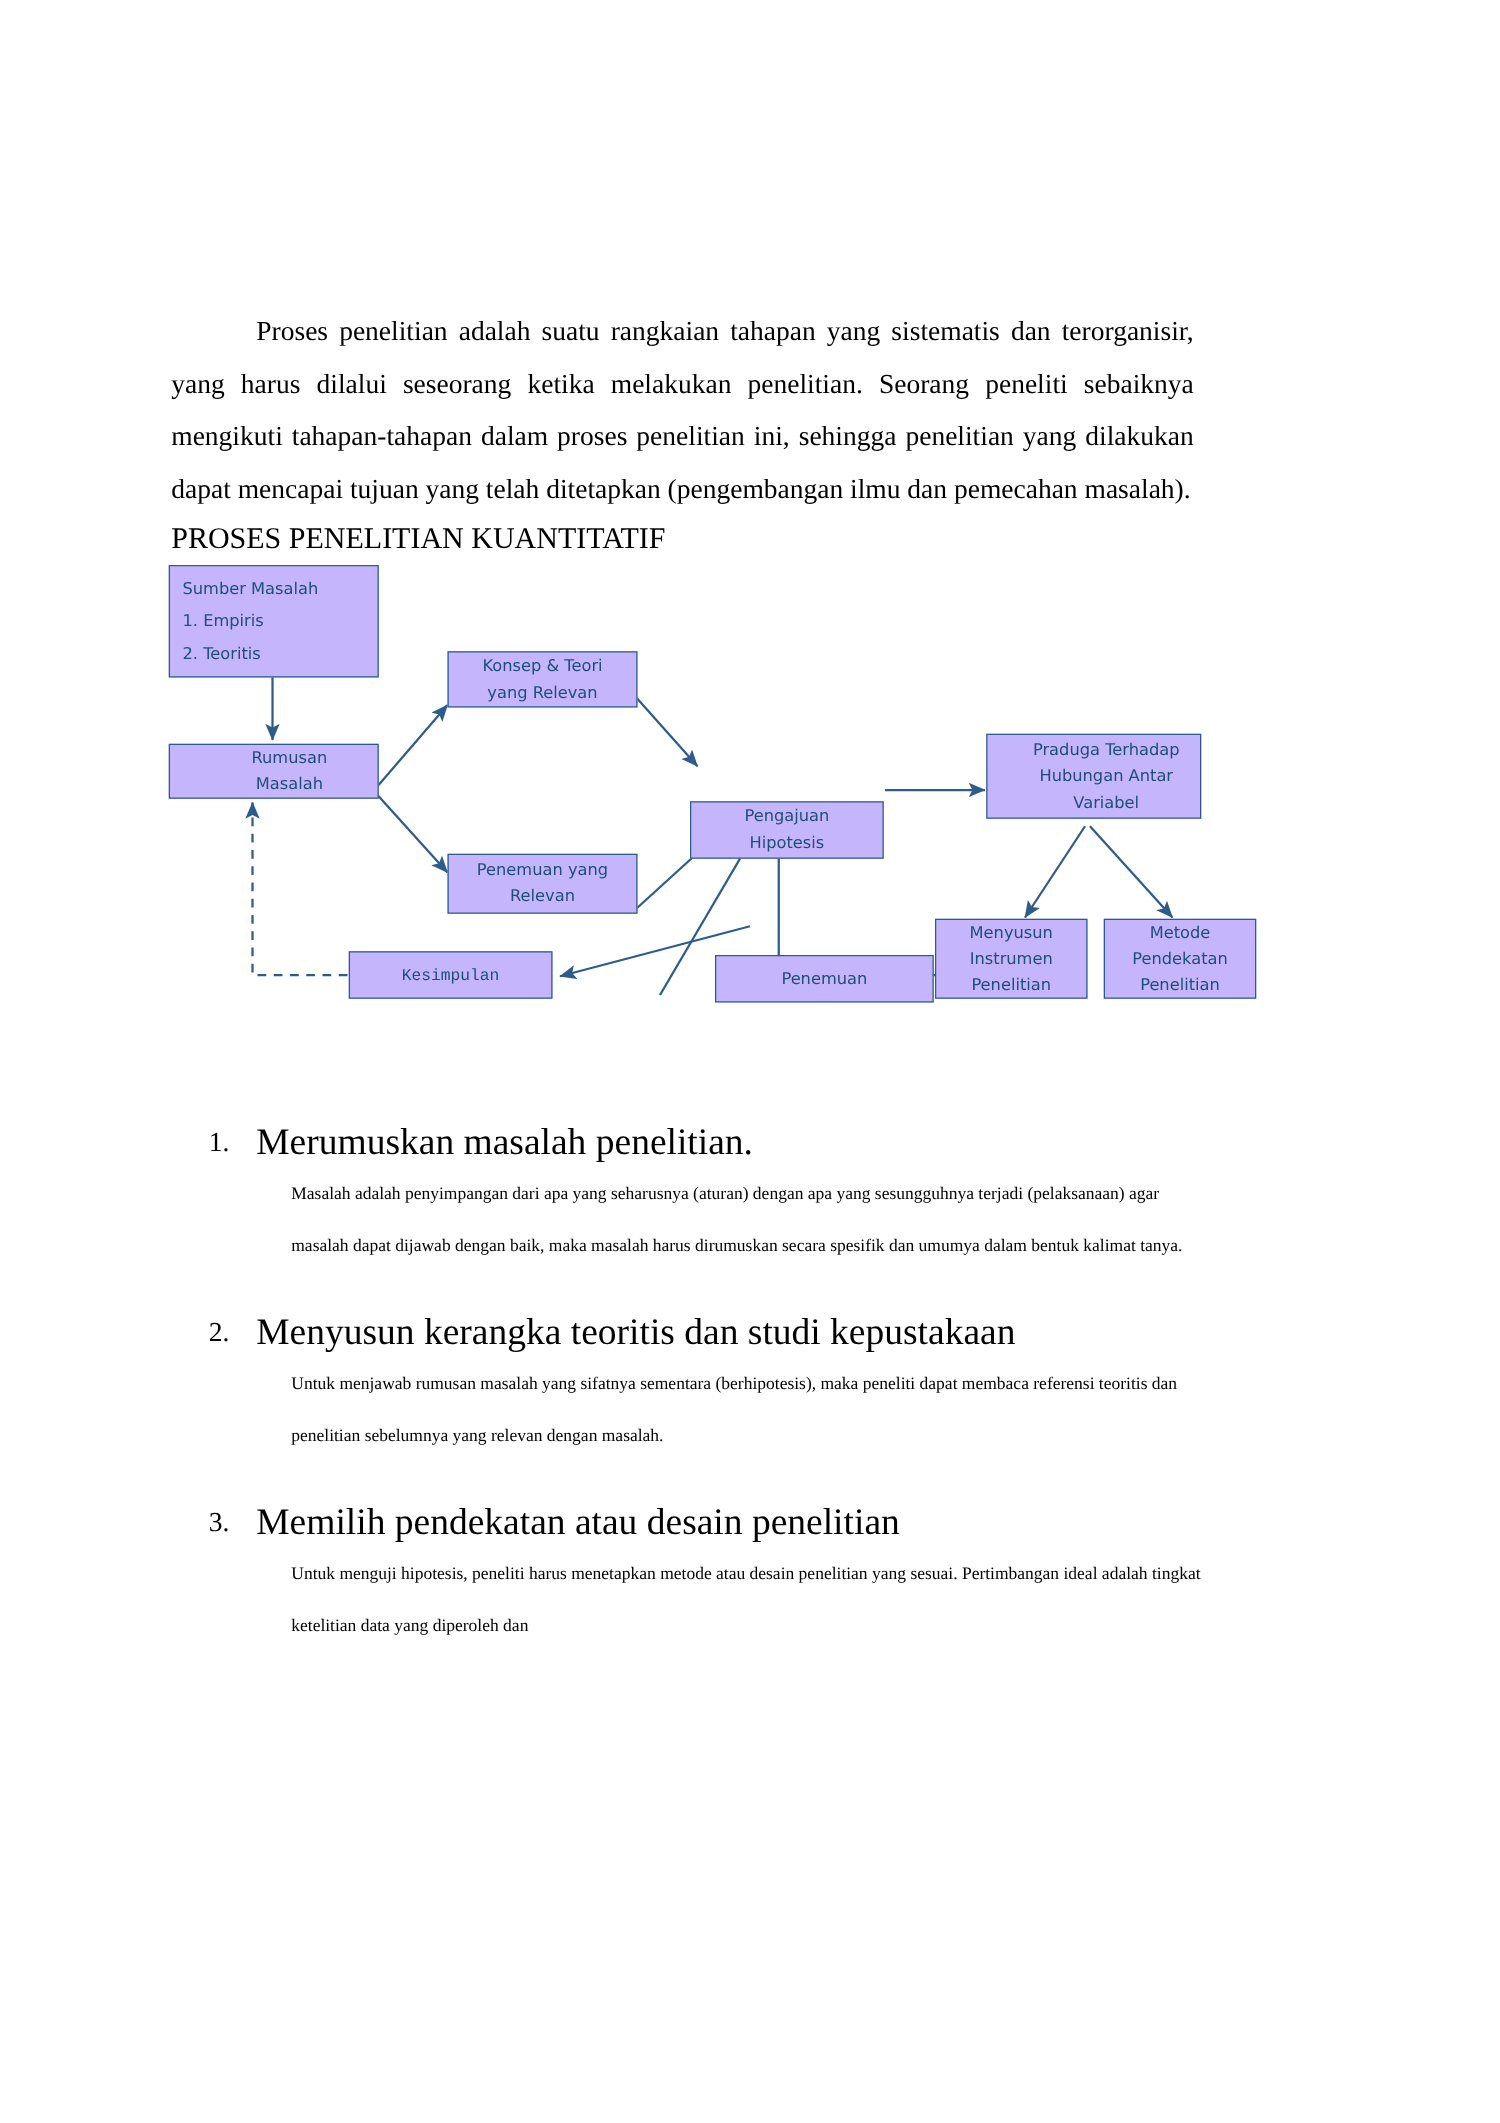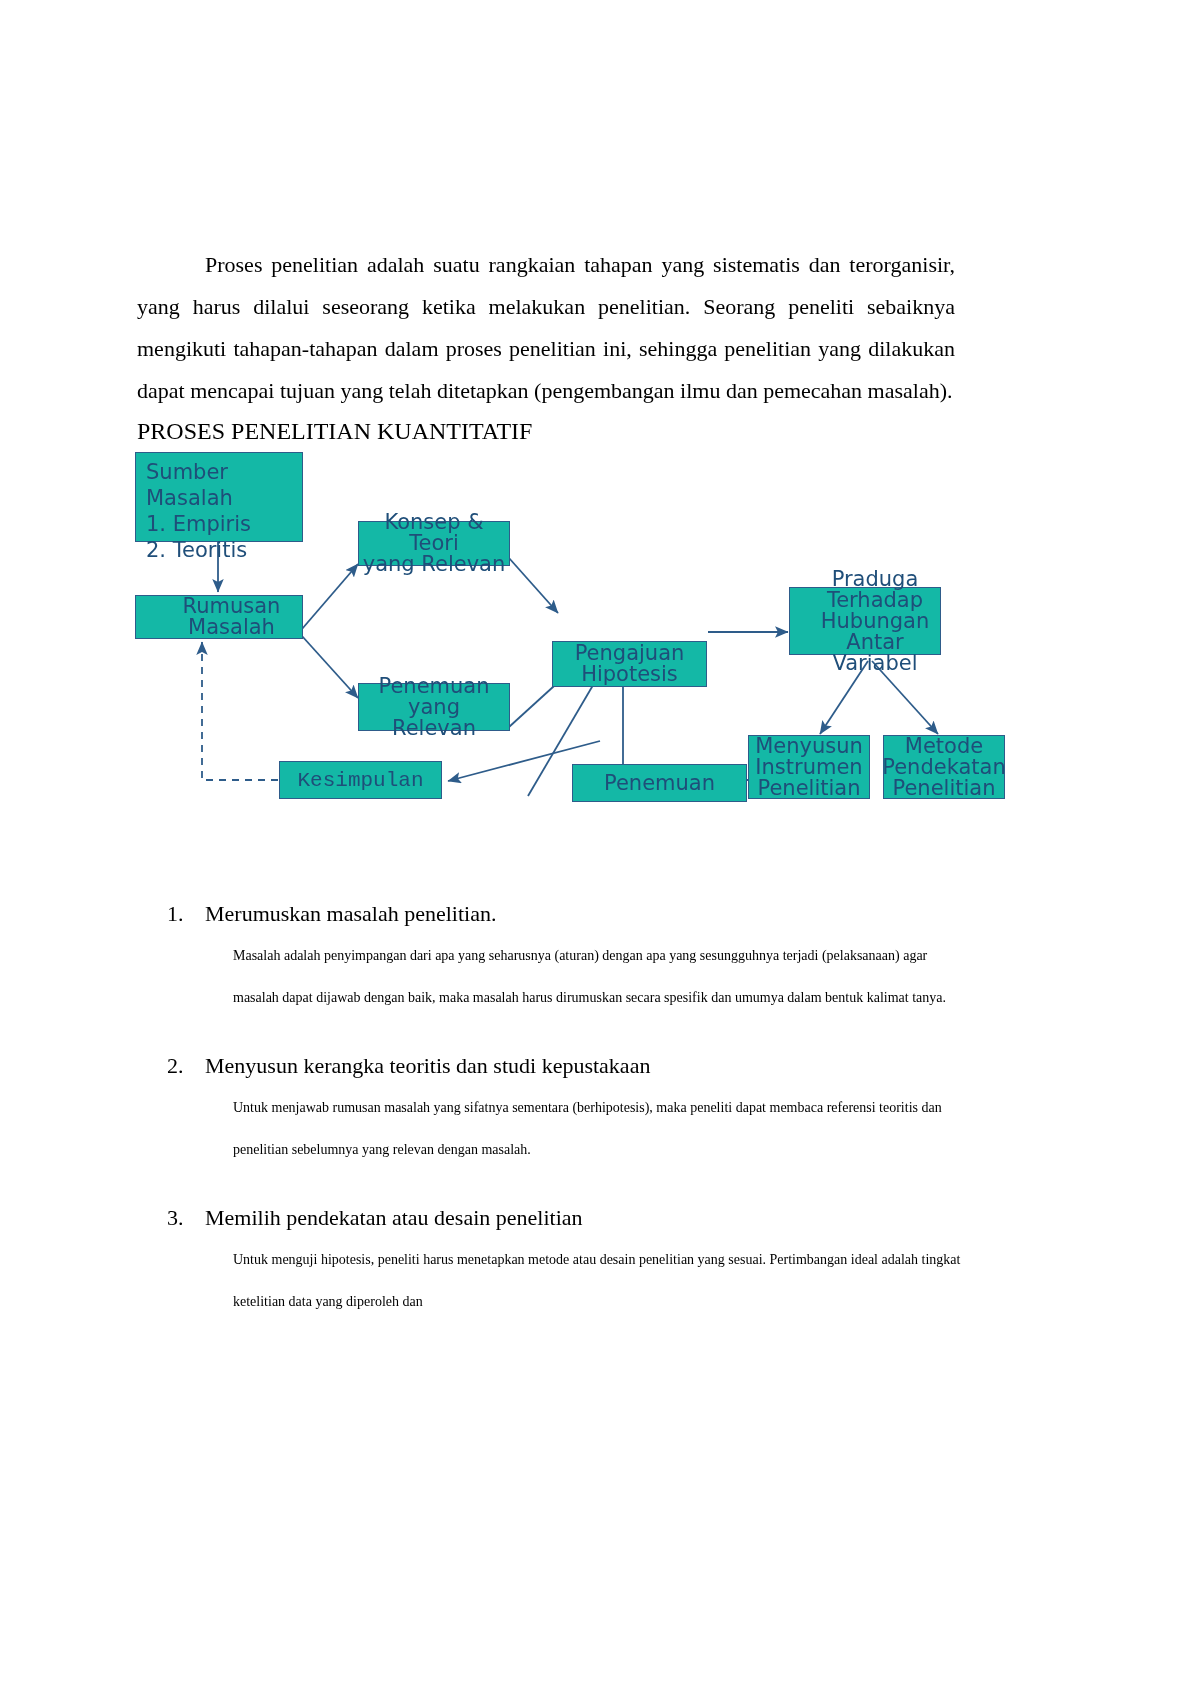--- a/index.html
+++ b/index.html
@@ -29,35 +29,35 @@
   #tahapan-head{top:857px;}
 
   
   .list{position:absolute;left:137px;top:893px;width:830px;}
   .li{position:relative;margin-bottom:26px;}
   .li .num{
     position:absolute;left:30px;top:0;width:30px;
     font-size:22px;line-height:42px;
   }
   .li .head{
-    margin-left:68px;font-size:22px;line-height:42px;
+    margin-left:68px;font-size:30px;line-height:42px;
   }
   .li .body{
     margin-left:96px;font-size:14px;line-height:42px;text-align:left;
   }
 
   
   .chart{position:absolute;left:130px;top:446px;width:890px;height:370px;}
   .chart svg{position:absolute;left:0;top:0;}
   .nbox{
     position:absolute;box-sizing:border-box;
-    border:1.6px solid #2E5C8A;background:#14b8a6;
+    border:1.6px solid #2E5C8A;background:#c4b5fd;
     color:#1F4E79;
     font-family:"DejaVu Sans","Liberation Sans",sans-serif;
-    font-size:21px;line-height:21px;
+    font-size:13px;line-height:21px;
     display:flex;align-items:center;justify-content:center;
     text-align:center;
   }
   .nbox.left-al{align-items:flex-start;justify-content:flex-start;text-align:left;padding:6px 0 0 10px;display:block;}
   .nbox.left-al .ln{display:block;line-height:26px;}
 </style>
 </head>
 <body>
 
 <div class="page">
@@ -116,21 +116,21 @@
 
     <div class="nbox" style="left:228px;top:75px;width:152px;height:45px;white-space:pre-line;">Konsep &amp; Teori
 yang Relevan</div>
 
     <div class="nbox" style="left:228px;top:237px;width:152px;height:48px;white-space:pre-line;">Penemuan yang
 Relevan</div>
 
     <div class="nbox" style="left:422px;top:163px;width:155px;height:46px;white-space:pre-line;margin-top:32px;">Pengajuan
 Hipotesis</div>
 
-    <div class="nbox" style="left:659px;top:141px;width:152px;height:68px;white-space:pre-line;padding-left:20px;">Praduga Terhadap
+    <div class="nbox" style="left:659px;top:141px;width:172px;height:68px;white-space:pre-line;padding-left:20px;">Praduga Terhadap
 Hubungan Antar
 Variabel</div>
 
     <div class="nbox" style="left:618px;top:289px;width:122px;height:64px;white-space:pre-line;">Menyusun
 Instrumen
 Penelitian</div>
 
     <div class="nbox" style="left:753px;top:289px;width:122px;height:64px;white-space:pre-line;">Metode
 Pendekatan
 Penelitian</div>

